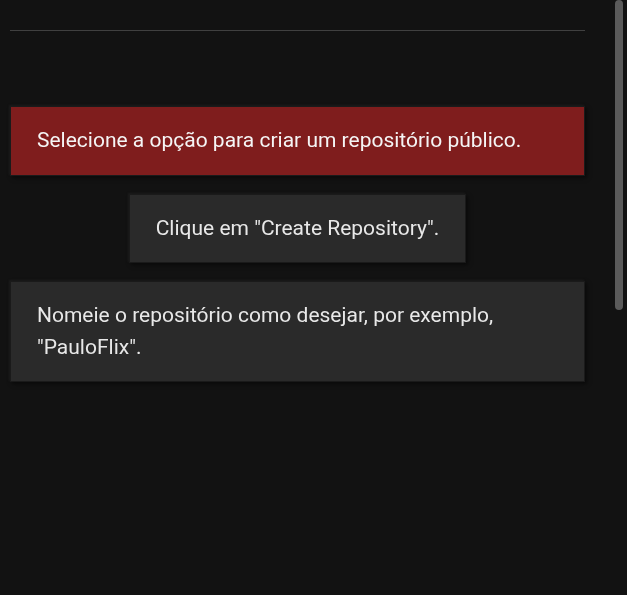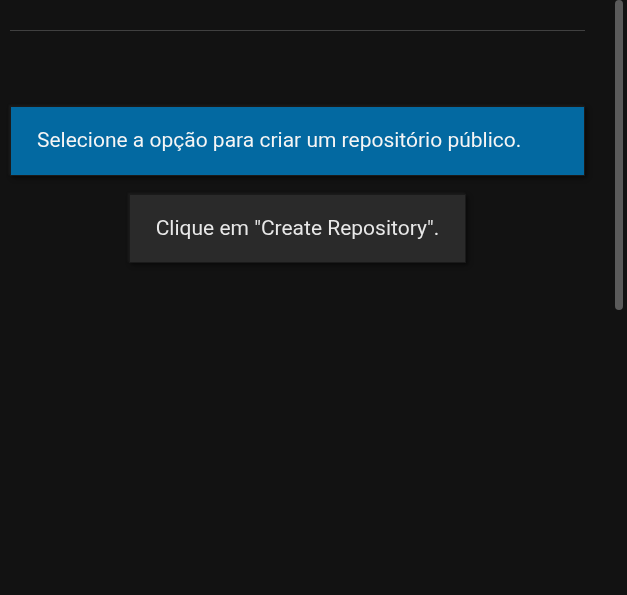--- a/index.html
+++ b/index.html
@@ -39,21 +39,21 @@
       background: #2a2a2a;
       color: #e8e8e8;
       font-size: 21px;
       line-height: 1.5;
       padding: 18px 26px;
       border: 1px solid #1a1a1a;
       box-shadow: 2px 2px 4px rgba(0,0,0,0.5), -1px -1px 2px rgba(80,80,80,0.2);
       cursor: pointer;
     }
     .card.selected {
-      background: #0369a1;
+      background: #7f1d1d;
       color: #f5f5f5;
     }
     .card.narrow {
       align-self: center;
       padding: 18px 26px;
       margin-left: 0;
     }
     .scrollbar-track {
       position: absolute;
       top: 0;
@@ -73,18 +73,19 @@
     }
   </style>
 </head>
 <body>
 
 <div class="content-area">
   <hr class="divider">
   <div class="cards-container">
     <div class="card selected">Selecione a opção para criar um repositório público.</div>
     <div class="card narrow">Clique em "Create Repository".</div>
+    <div class="card">Nomeie o repositório como desejar, por exemplo, "PauloFlix".</div>
   </div>
 </div>
 
 <div class="scrollbar-track">
   <div class="scrollbar-thumb"></div>
 </div>
 
 </body></html>

